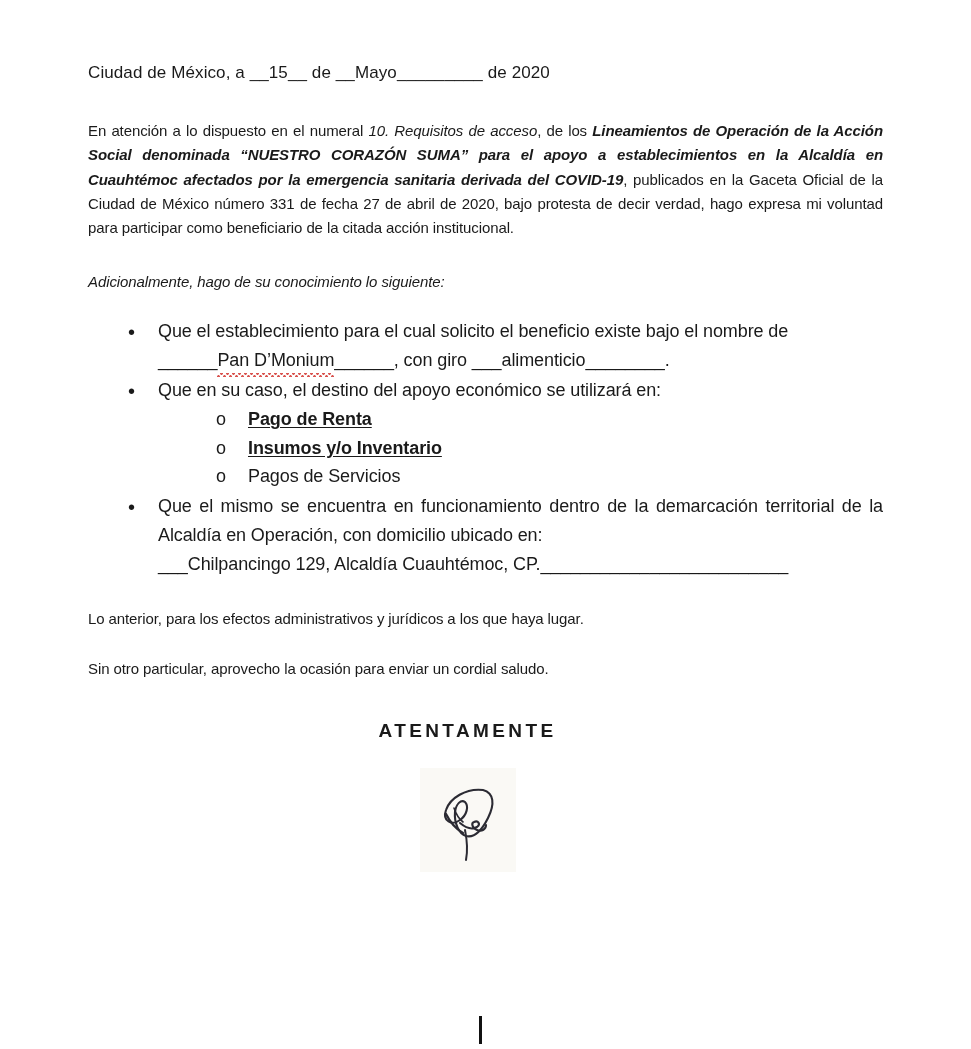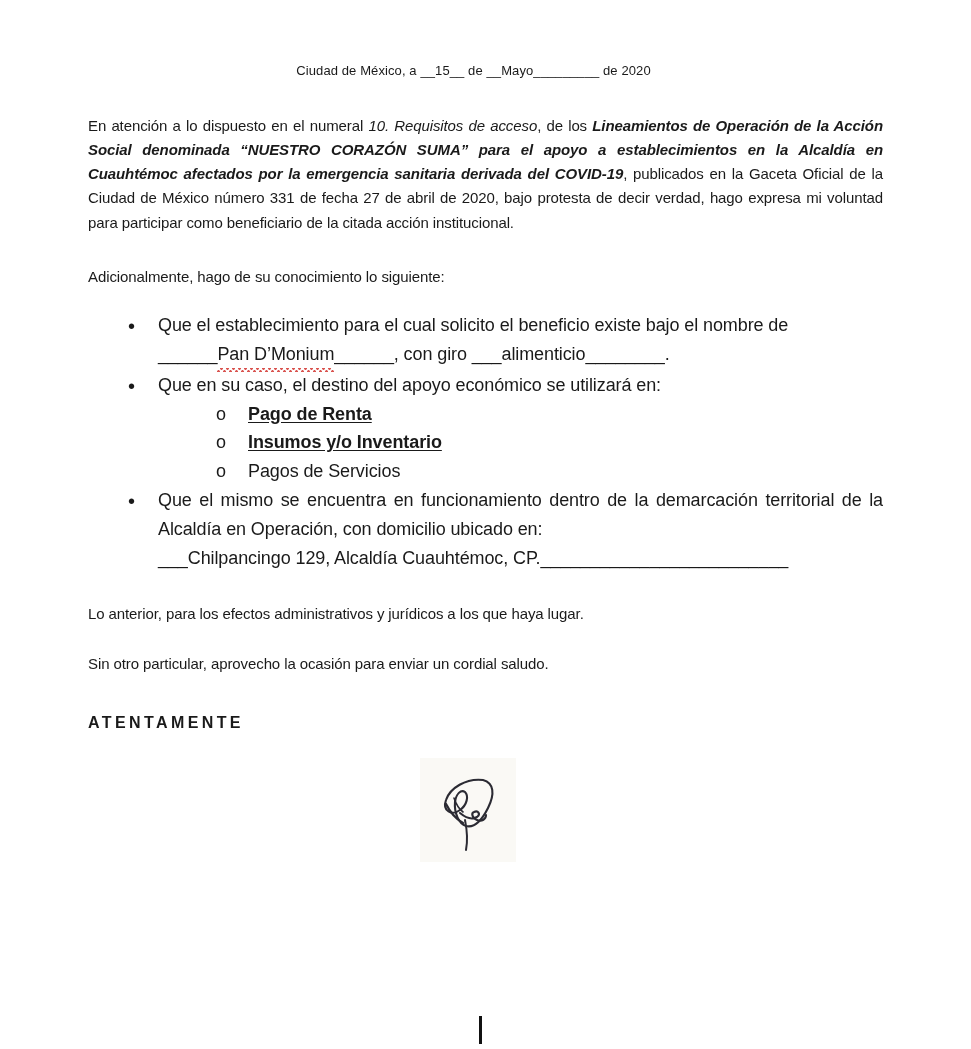--- a/index.html
+++ b/index.html
@@ -19,22 +19,22 @@
   .page {
     position: relative;
     width: 971px;
     height: 1049px;
     box-sizing: border-box;
     padding: 0 88px;
   }
 
   
   .date-line {
-    text-align: center;
-    font-size: 13px;
+    text-align: left;
+    font-size: 17px;
     line-height: 1.35;
     padding-top: 62px;
     padding-right: 24px;
     letter-spacing: 0.1px;
     white-space: pre;
   }
 
   
   .addressee {
     margin-top: 33px;
@@ -55,21 +55,21 @@
     line-height: 1.62;
     text-align: justify;
     margin-top: 26px;
     letter-spacing: -0.1px;
   }
   .para.first { margin-top: 34px; }
 
   .it { font-style: italic; }
   .bi { font-style: italic; font-weight: bold; }
 
-  .para-adic { margin-top: 30px; }
+  .para-adic { margin-top: 30px; font-style: italic; }
 
   
   ul.bullets {
     list-style: none;
     margin: 22px 0 0 0;
     padding: 0 0 0 40px;
     font-size: 18px;
   }
   ul.bullets > li {
     position: relative;
@@ -130,22 +130,22 @@
       radial-gradient(circle at 4.5px 0.8px, #d9534f 1.1px, transparent 1.3px);
     background-size: 6px 4px;
     background-repeat: repeat-x;
   }
 
   
   .closing1 { margin-top: 28px; }
   .closing2 { margin-top: 26px; }
 
   .atentamente {
-    text-align: left;
-    font-size: 16px;
+    text-align: center;
+    font-size: 19px;
     font-weight: bold;
     letter-spacing: 3.4px;
     margin-top: 38px;
     padding-right: 36px;
   }
 
   
   .sig-wrap {
     margin-top: 26px;
     display: flex;

